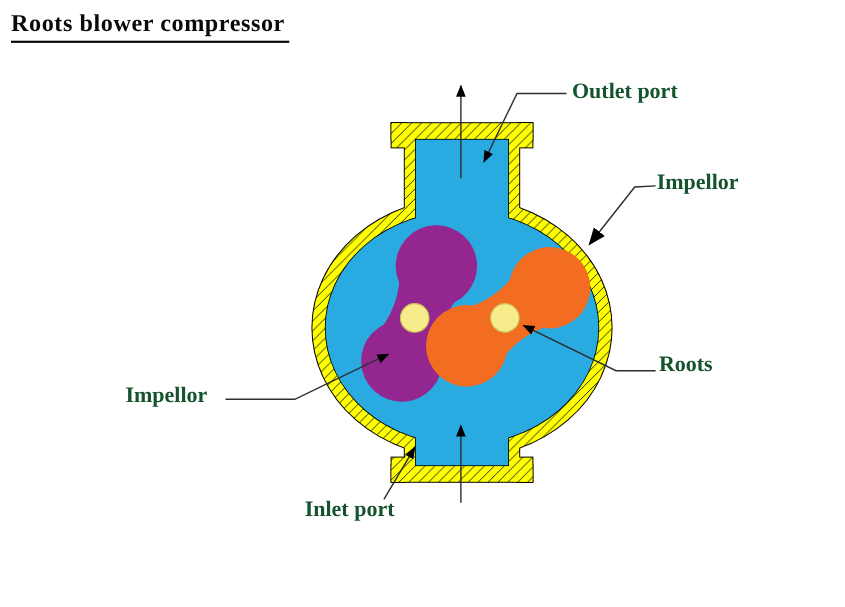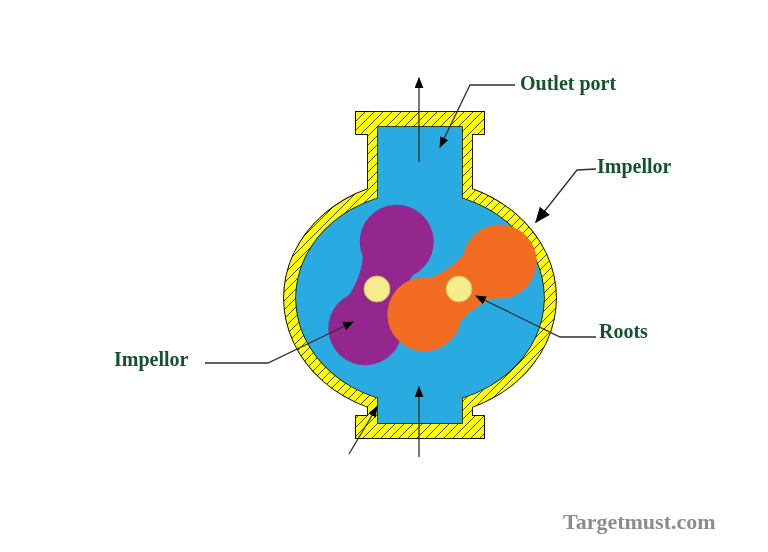--- a/index.html
+++ b/index.html
@@ -91,20 +91,21 @@
 
     <path class="leader" d="M419,162 L419,78" marker-end="url(#ah)"></path>
     <path class="leader" d="M419,457 L419,387" marker-end="url(#ah)"></path>
     <path class="leader" d="M515,85 L470,85 L440,147" marker-end="url(#ah)"></path>
     <path class="leader" d="M596,169 L577,170 L536,222" marker-end="url(#ahb)"></path>
     <path class="leader" d="M596,337 L560,337 L476,296" marker-end="url(#ah)"></path>
     <path class="leader" d="M205,363 L268,363 L353,322" marker-end="url(#ah)"></path>
     <path class="leader" d="M349,454 L377,407" marker-end="url(#ah)"></path>
   </svg>
 
+  <div class="title">Roots blower compressor</div>
 
   <div class="lbl" style="left:520px; top:72px">Outlet port</div>
   <div class="lbl" style="left:597px; top:155px">Impellor</div>
   <div class="lbl" style="left:599px; top:320px">Roots</div>
   <div class="lbl" style="left:114px; top:348px">Impellor</div>
+  <div class="lbl" style="left:277px; top:452px">Inlet port</div>
 
-  <div class="watermark">Targetmust.com</div>
 </div>
 
 </body></html>

